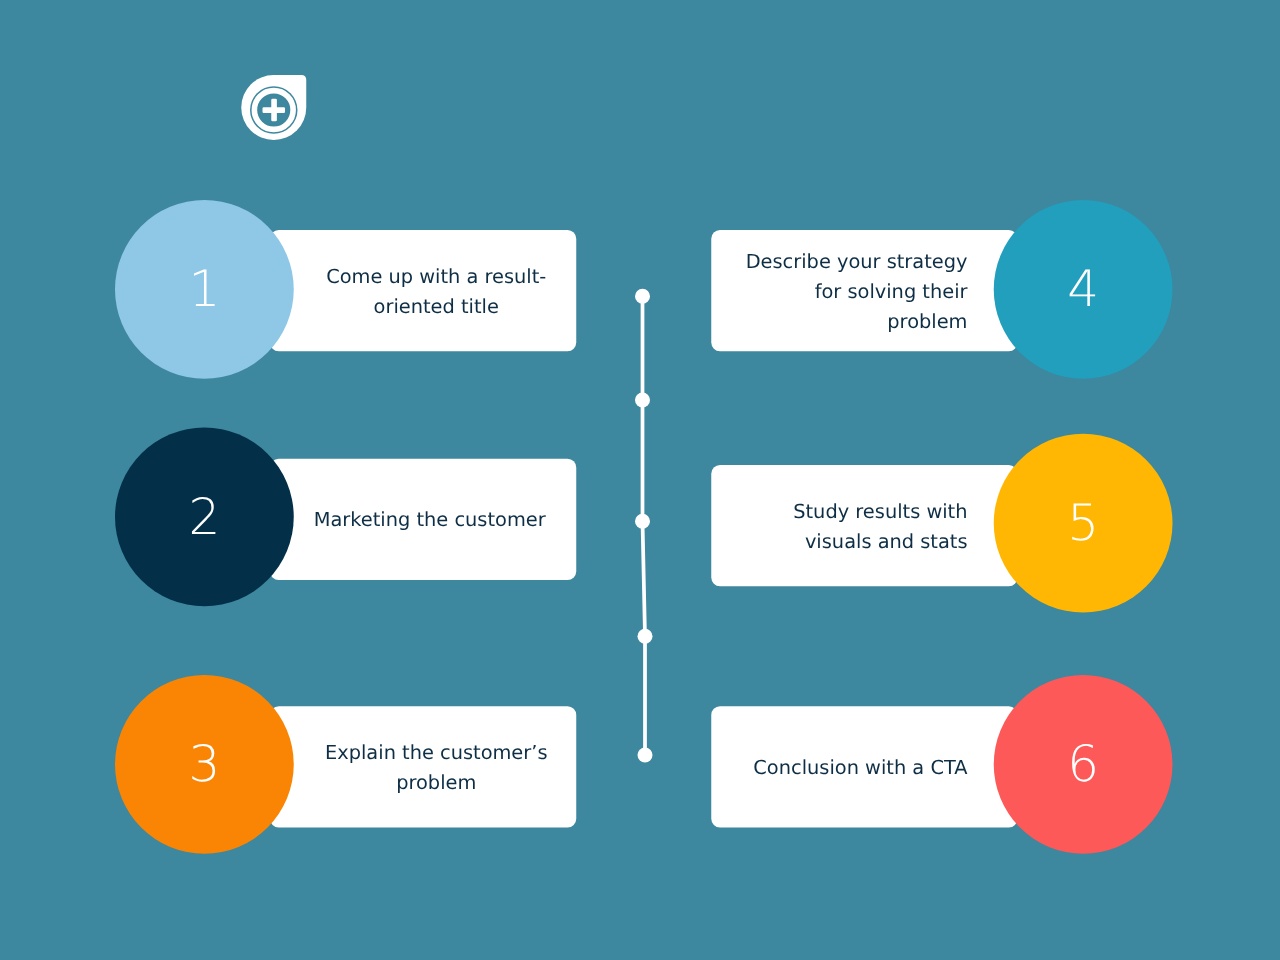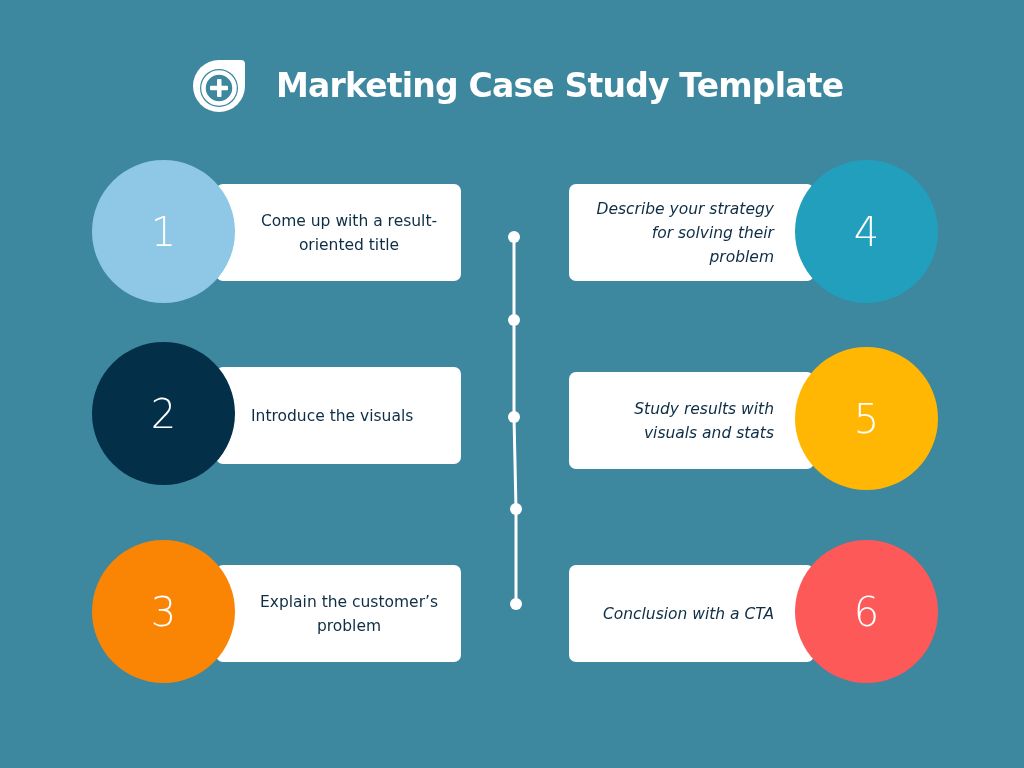--- a/index.html
+++ b/index.html
@@ -19,21 +19,21 @@
       position: absolute; left: 276px; top: 8px;
       font-family: "DejaVu Sans", sans-serif;
       font-weight: bold; font-size: 33px; color: #ffffff;
       letter-spacing: -0.8px; white-space: nowrap;
     }
     .card {
       position: absolute; width: 245px; height: 97px;
       background: #ffffff; border-radius: 7px;
     }
     .card.left { left: 216px; }
-    .card.right { left: 569px; font-style: italic; }
+    .card.right { left: 569px; }
     .card-text {
       position: absolute; top: 0; bottom: 0;
       display: flex; align-items: center;
       font-size: 15.5px; line-height: 24px; color: #0e2e45;
     }
     .card.left .card-text { left: 35px; right: 14px; text-align: center; }
     .card.right .card-text { left: 14px; right: 40px; text-align: right; justify-content: flex-end; }
     .circle {
       position: absolute; width: 143px; height: 143px; border-radius: 50%;
       display: flex; align-items: center; justify-content: center;
@@ -49,41 +49,40 @@
   <svg class="logo" viewBox="0 0 56 56">
     <path d="M28 2 H50 Q54 2 54 6 V28 A26 26 0 1 1 28 2 Z" fill="#ffffff"></path>
     <circle cx="28" cy="30" r="19" fill="#3d879f"></circle>
     <circle cx="28" cy="30" r="15" fill="none" stroke="#ffffff" stroke-width="0"></circle>
     <circle cx="28" cy="30" r="19" fill="none" stroke="#ffffff" stroke-width="0"></circle>
     <circle cx="28" cy="30" r="15.5" fill="none" stroke="#ffffff" stroke-width="4.5"></circle>
     <circle cx="28" cy="30" r="12" fill="#3d879f"></circle>
     <rect x="26" y="21" width="4.5" height="18" rx="1" fill="#ffffff"></rect>
     <rect x="19" y="27.8" width="18" height="4.5" rx="1" fill="#ffffff"></rect>
   </svg>
-  <div class="title">Marketing Case Study Template</div>
 </div>
 
 <svg class="timeline" viewBox="0 0 1024 768">
   <polyline points="514,237 514,320 514,417 516,509 516,604" fill="none" stroke="#ffffff" stroke-width="3"></polyline>
   <circle cx="514" cy="237" r="6" fill="#ffffff"></circle>
   <circle cx="514" cy="320" r="6" fill="#ffffff"></circle>
   <circle cx="514" cy="417" r="6" fill="#ffffff"></circle>
   <circle cx="516" cy="509" r="6" fill="#ffffff"></circle>
   <circle cx="516" cy="604" r="6" fill="#ffffff"></circle>
 </svg>
 
 <div class="card left" style="top:184px;">
   <div class="card-text">Come up with a result-oriented title</div>
 </div>
 <div class="circle" style="left:92px; top:160px; background:#8ec8e6;">
   <span>1</span>
 </div>
 
 <div class="card left" style="top:367px;">
-  <div class="card-text">Introduce the visuals</div>
+  <div class="card-text">Marketing the customer</div>
 </div>
 <div class="circle" style="left:92px; top:342px; background:#033048;">
   <span>2</span>
 </div>
 
 <div class="card left" style="top:565px;">
   <div class="card-text">Explain the customer’s problem</div>
 </div>
 <div class="circle" style="left:92px; top:540px; background:#fa8504;">
   <span>3</span>

